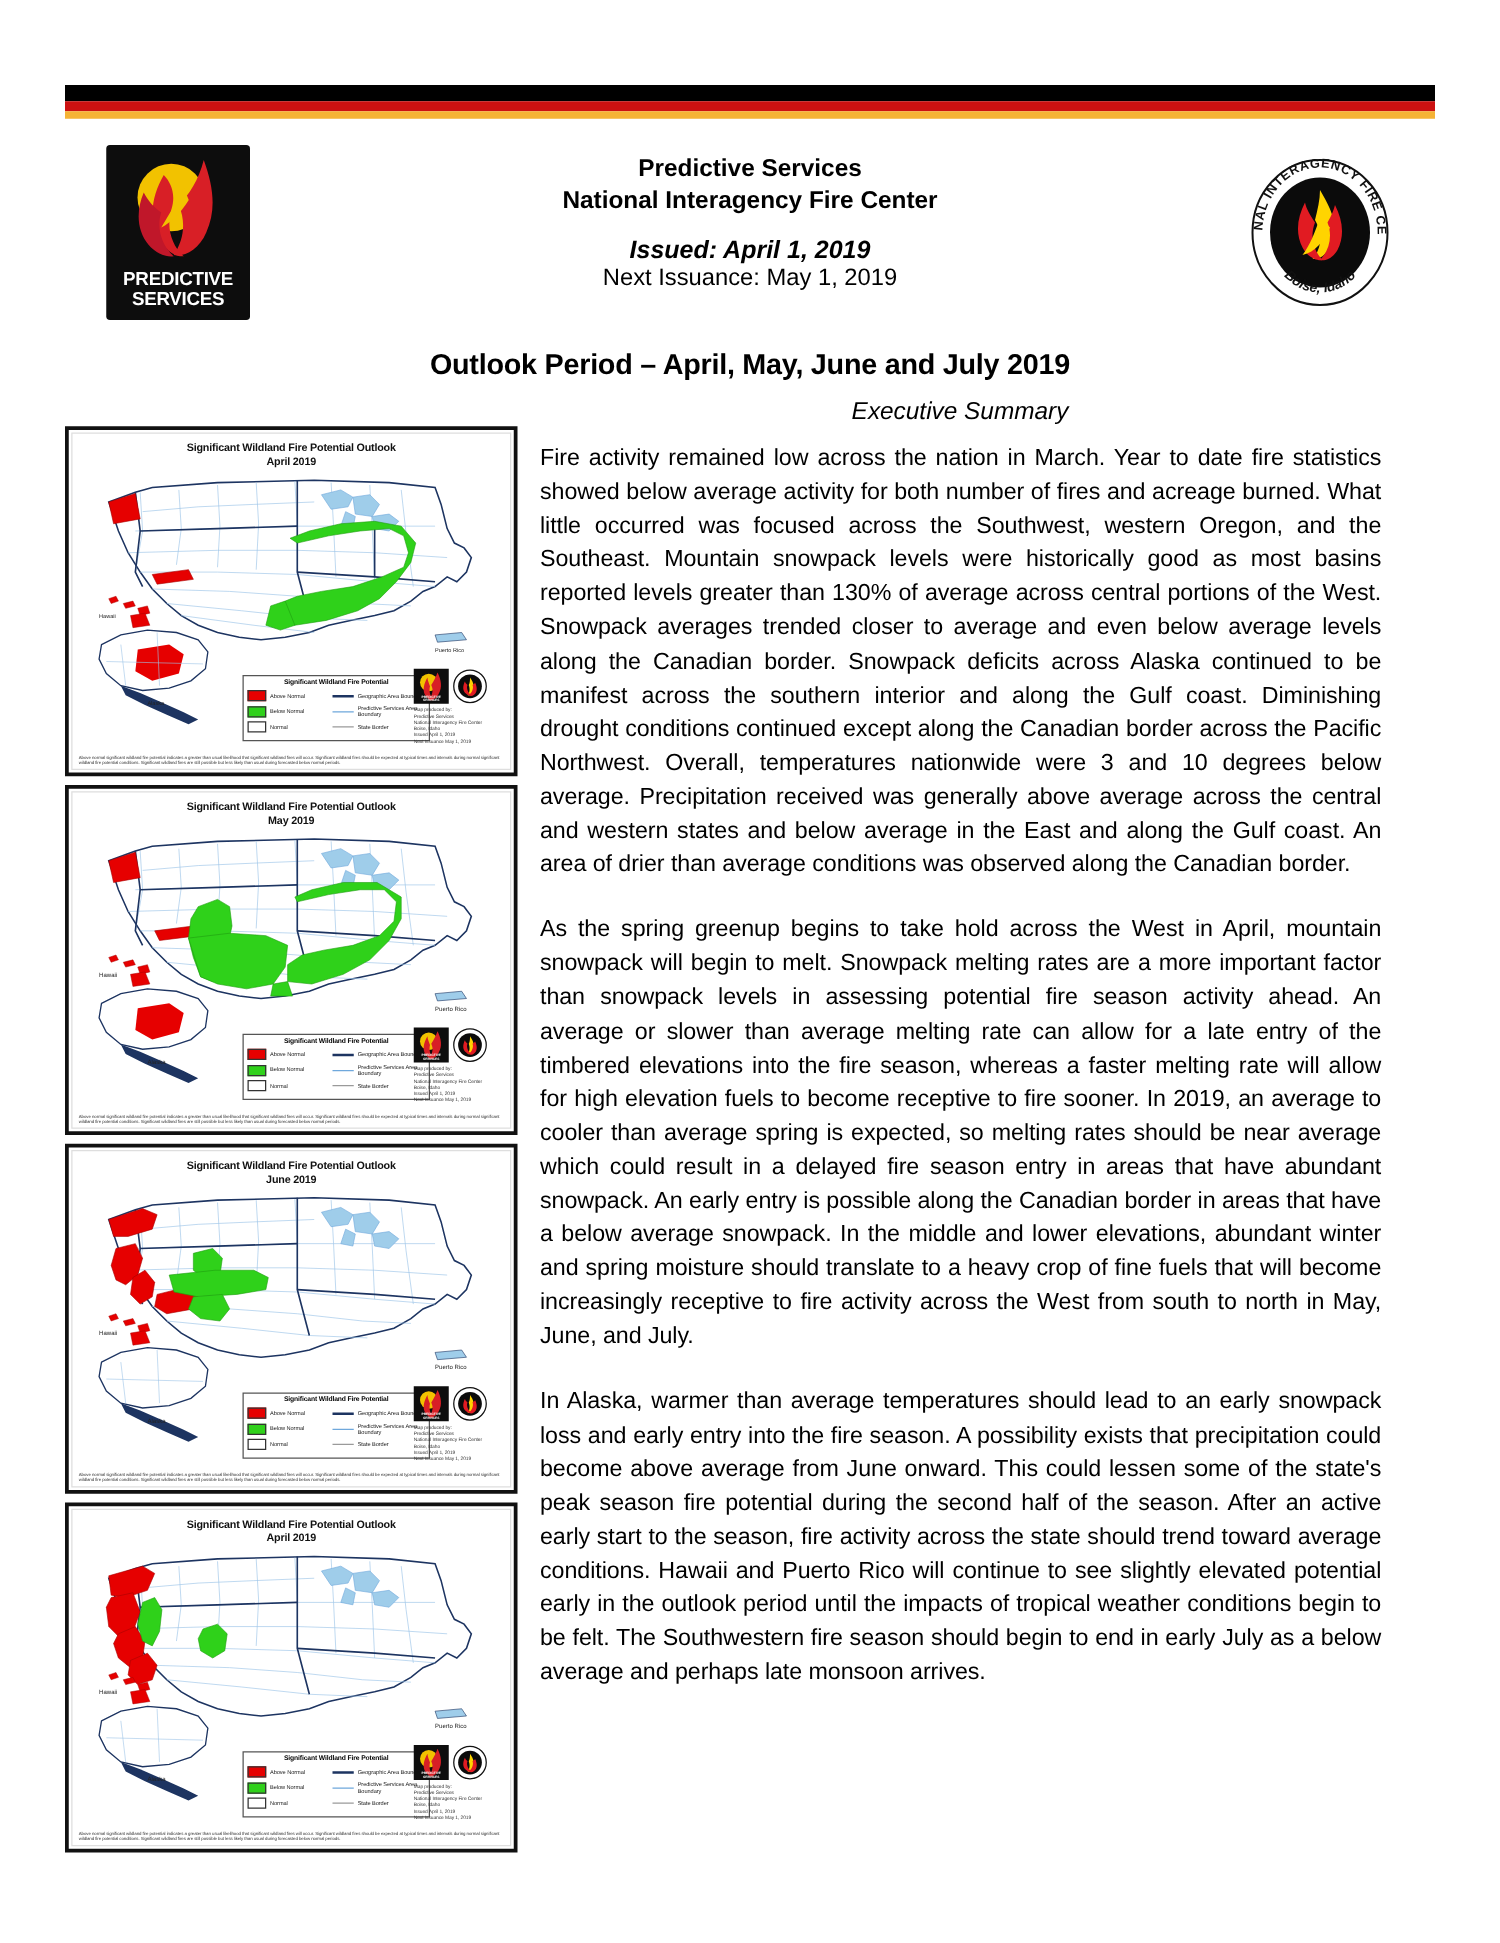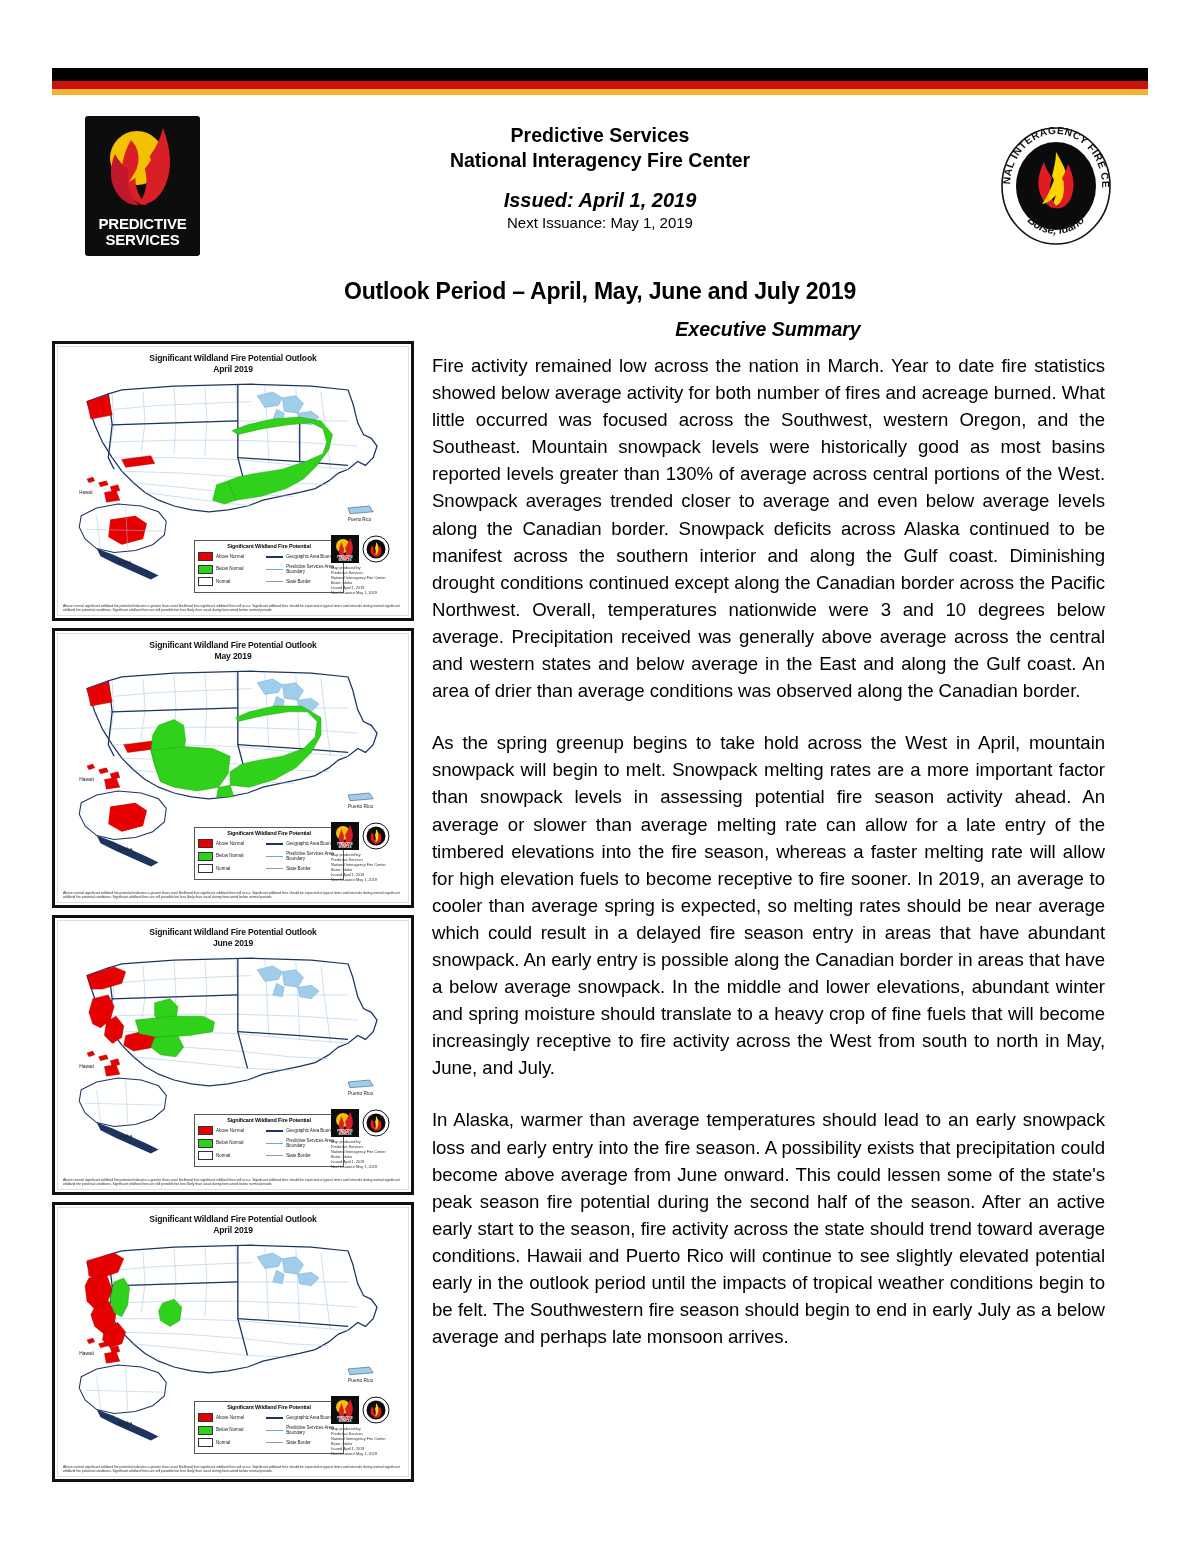--- a/index.html
+++ b/index.html
@@ -98,21 +98,21 @@
   }
   .subtitle-1 { margin-top: 13px; }
   .issued {
     font-size: 20px;
     font-weight: bold;
     margin-top: 15px;
     line-height: 24px;
     font-style: italic;
   }
   .next-issuance {
-    font-size: 15px;
+    font-size: 19px;
     font-weight: normal;
     line-height: 22px;
   }
 
   .outlook-period {
     position: absolute;
     left: 52px;
     right: 52px;
     top: 278px;
     text-align: center;
@@ -122,21 +122,21 @@
   }
 
   
   .exec-head {
     position: absolute;
     left: 432px;
     width: 672px;
     top: 318px;
     text-align: center;
     font-size: 19.5px;
-    font-weight: bold;
+    font-weight: normal;
     font-style: italic;
   }
 
   .body-col {
     position: absolute;
     left: 432px;
     top: 352px;
     width: 673px;
   }
   .body-col p {

